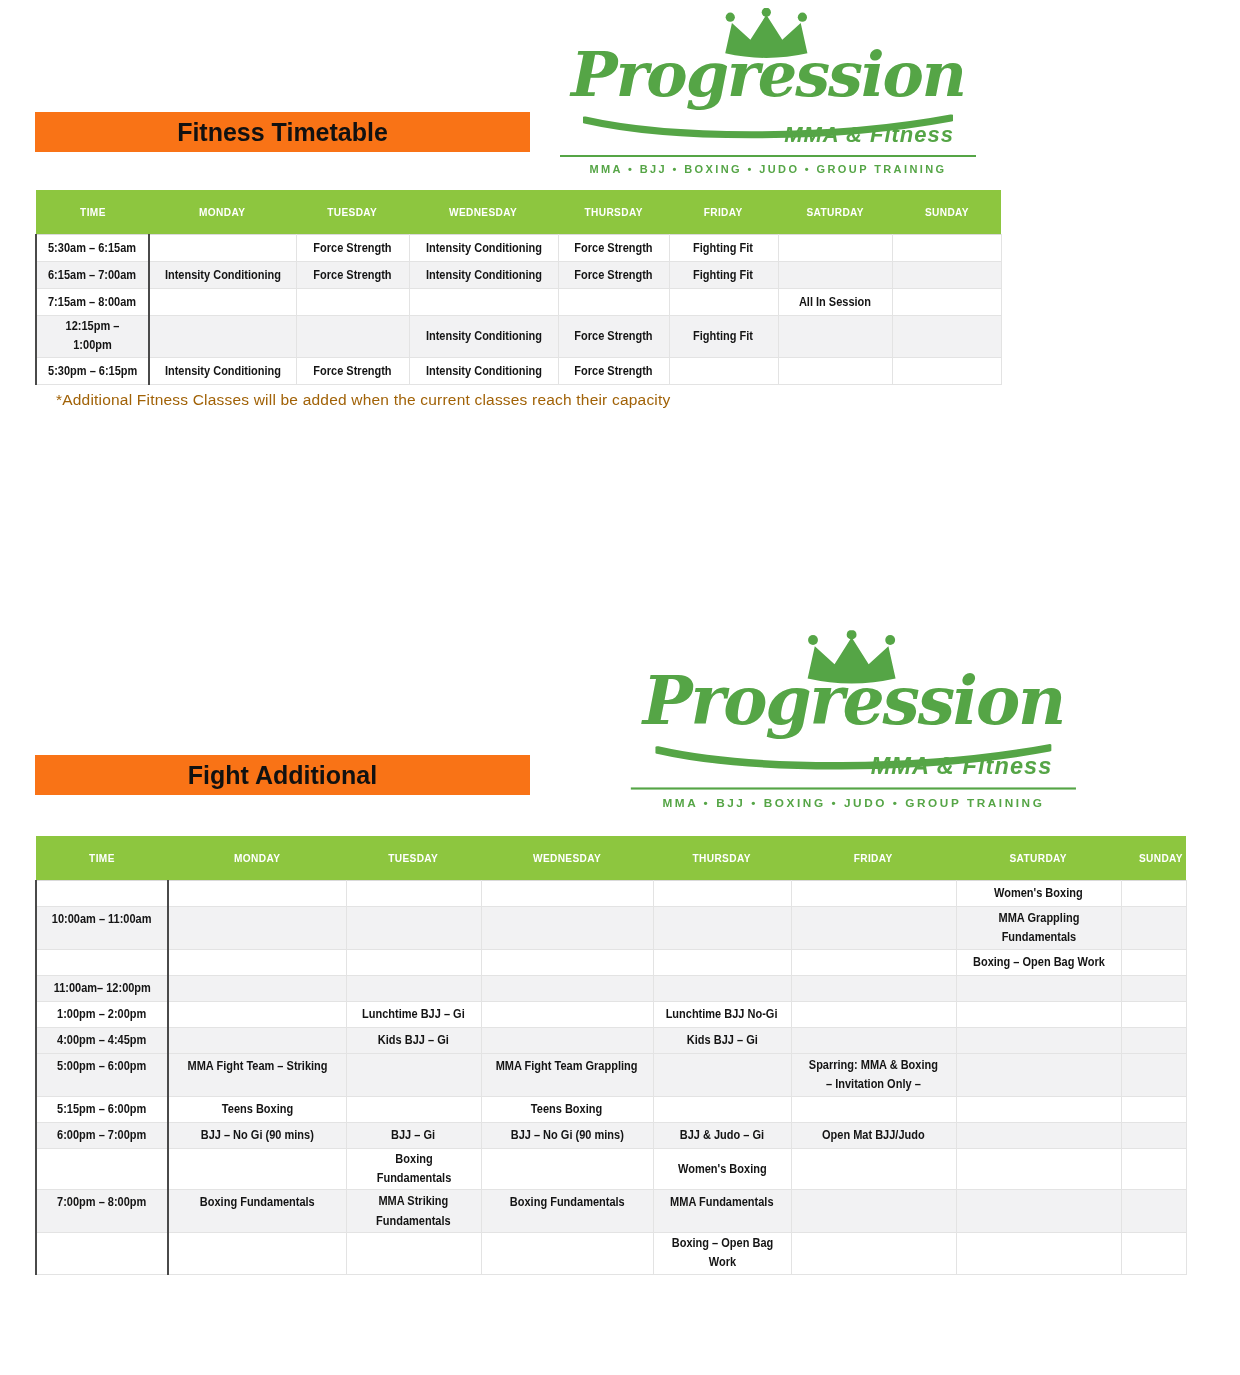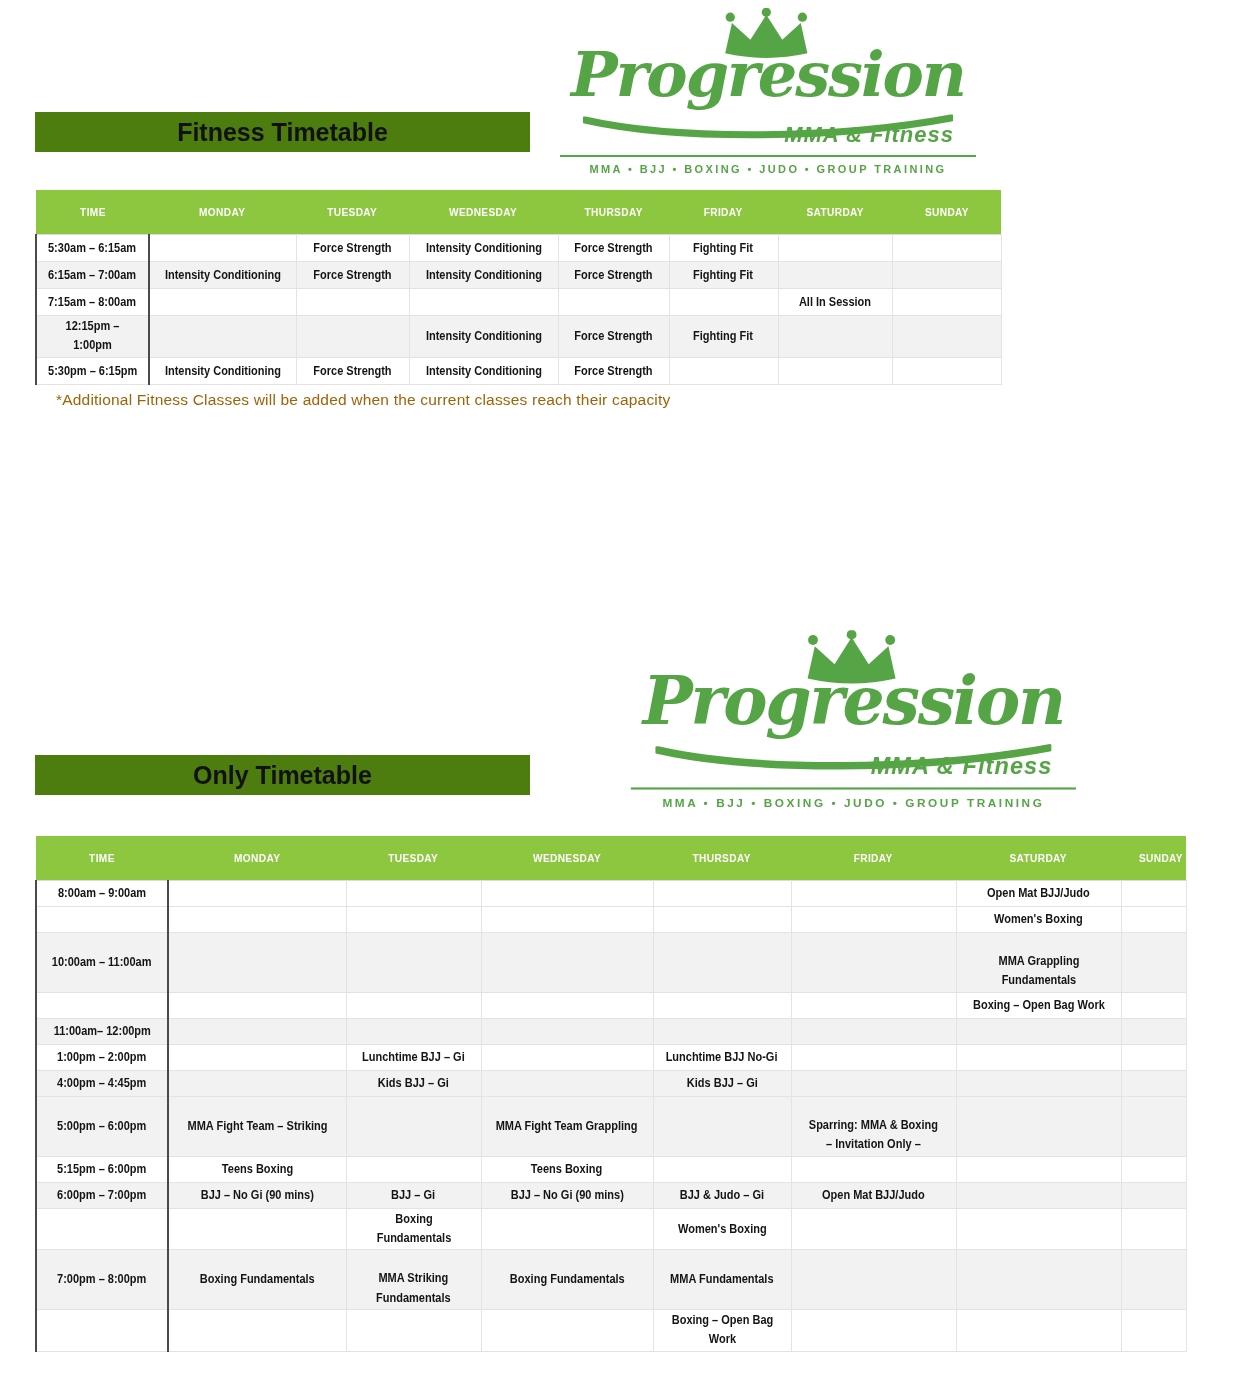--- a/index.html
+++ b/index.html
@@ -5,21 +5,21 @@
   * { margin:0; padding:0; box-sizing:border-box; }
   html,body { background:#ffffff; }
   body {
     width:1240px; height:1375px; position:relative;
     font-family:"Liberation Sans", sans-serif; overflow:hidden;
   }
 
   
   .title-bar {
     position:absolute; left:35px; width:495px; height:40px;
-    background:#4d7c0f; display:flex; align-items:center; justify-content:center;
+    background:#f97316; display:flex; align-items:center; justify-content:center;
   }
   .title-bar span {
     font-size:25px; font-weight:700; color:#111;
     font-family:"Liberation Sans", sans-serif;
   }
   #fitness-title-bar { top:112px; }
   #fight-title-bar   { top:755px; }
 
   
   .logo { position:absolute; width:440px; height:180px; }
@@ -67,21 +67,21 @@
     border:1px solid #e3e3e3; border-top:1px solid #dadada;
     text-align:center; vertical-align:middle; padding:1px 2px;
     font-weight:700; color:#141414; overflow:hidden;
   }
   #fitness-table td { height:27px; }
   #fight-table td   { height:26px; }
   .tt tr.stripe td { background:#f2f2f3; }
   .tt td.time-cell { border-right:2px solid #4a4a4a; }
   .tt td:first-child { border-left:2px solid #4a4a4a; }
   .tt { border-bottom:1px solid #cfcfcf; }
-  .tt tr.tall td { height:51px; vertical-align:top; padding-top:19px; }
+  .tt tr.tall td { height:51px; vertical-align:top; padding-top:2px; }
 
   
   .cnd {
     display:inline-block; transform:scaleX(0.88); transform-origin:center top;
     font-size:12.5px; line-height:1.55; white-space:pre-line; font-weight:700;
   }
   .tt thead .cnd { font-size:11px; transform:scaleX(0.92); color:#fff; line-height:1; }
 </style>
 </head>
 <body>
@@ -195,21 +195,21 @@
   <div class="logo-script">Progression</div>
   <svg class="logo-swoosh" width="370" height="28" viewBox="0 0 370 28">
     <path d="M2 6 C 90 26, 250 26, 368 4" stroke="#55a546" stroke-width="7" fill="none" stroke-linecap="round"></path>
   </svg>
   <div class="logo-sub">MMA &amp; Fitness</div>
   <div class="logo-rule"></div>
   <div class="logo-tagline">MMA • BJJ • BOXING • JUDO • GROUP TRAINING</div>
 </div>
 
 <div class="title-bar" id="fight-title-bar">
-  <span>Only Timetable</span>
+  <span>Fight Additional</span>
 </div>
 
 <table class="tt" id="fight-table">
     <colgroup>
       <col style="width: 132px;">
       <col style="width: 178px;">
       <col style="width: 135px;">
       <col style="width: 172px;">
       <col style="width: 138px;">
       <col style="width: 165px;">
@@ -223,30 +223,20 @@
         <th><span class="cnd">TUESDAY</span></th>
         <th><span class="cnd">WEDNESDAY</span></th>
         <th><span class="cnd">THURSDAY</span></th>
         <th><span class="cnd">FRIDAY</span></th>
         <th><span class="cnd">SATURDAY</span></th>
         <th><span class="cnd">SUNDAY</span></th>
       </tr>
     </thead>
     <tbody>
       <tr>
-        <td class="time-cell"><span class="cnd">8:00am – 9:00am</span></td>
-        <td><span class="cnd"></span></td>
-        <td><span class="cnd"></span></td>
-        <td><span class="cnd"></span></td>
-        <td><span class="cnd"></span></td>
-        <td><span class="cnd"></span></td>
-        <td><span class="cnd">Open Mat BJJ/Judo</span></td>
-        <td><span class="cnd"></span></td>
-      </tr>
-      <tr>
         <td class="time-cell"><span class="cnd"></span></td>
         <td><span class="cnd"></span></td>
         <td><span class="cnd"></span></td>
         <td><span class="cnd"></span></td>
         <td><span class="cnd"></span></td>
         <td><span class="cnd"></span></td>
         <td><span class="cnd">Women's Boxing</span></td>
         <td><span class="cnd"></span></td>
       </tr>
       <tr class="stripe tall">

